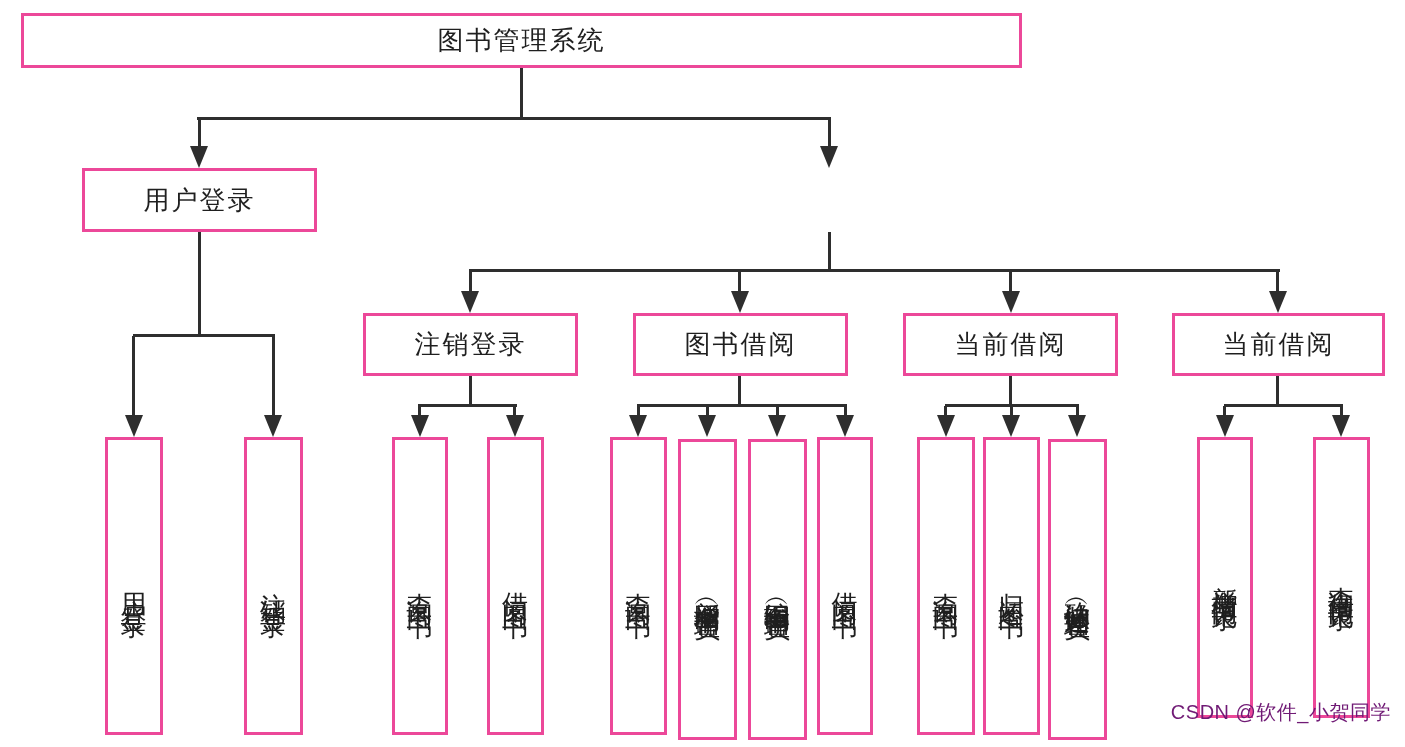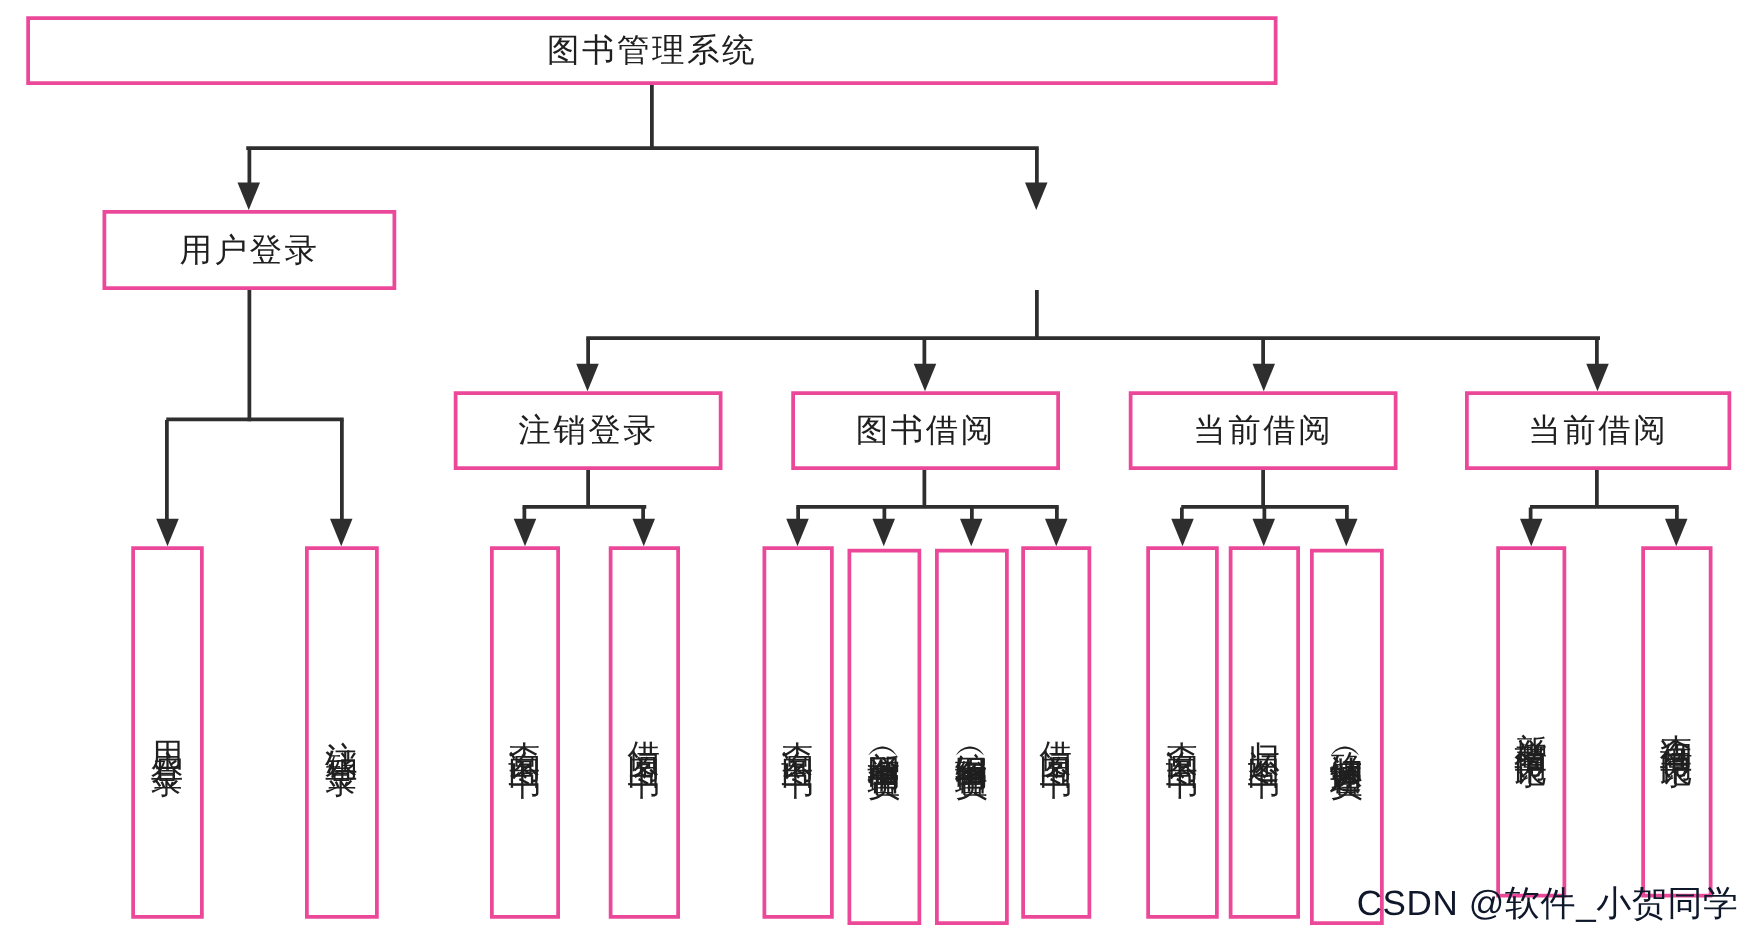--- a/index.html
+++ b/index.html
@@ -19,21 +19,21 @@
   .ls4{letter-spacing:7px;}
   .ls6{letter-spacing:4px;}
   .ls9{letter-spacing:2px;}
   .line{position:absolute;background:#2e2e2e;}
   .arrow{
     position:absolute;width:0;height:0;
     border-left:9px solid transparent;border-right:9px solid transparent;
     border-top:22px solid #2e2e2e;
   }
   .watermark{
-    position:absolute;right:14px;bottom:5px;font-size:28px;color:#0f172a;
+    position:absolute;right:14px;bottom:21px;font-size:20px;color:#701a75;
     letter-spacing:0.5px;white-space:nowrap;
   }
 </style>
 </head>
 <body>
 
 <div class="canvas">
 
   <div class="box hbox" style="left:21px;top:13px;width:1001px;height:55px;">
     <span>图书管理系统</span>

